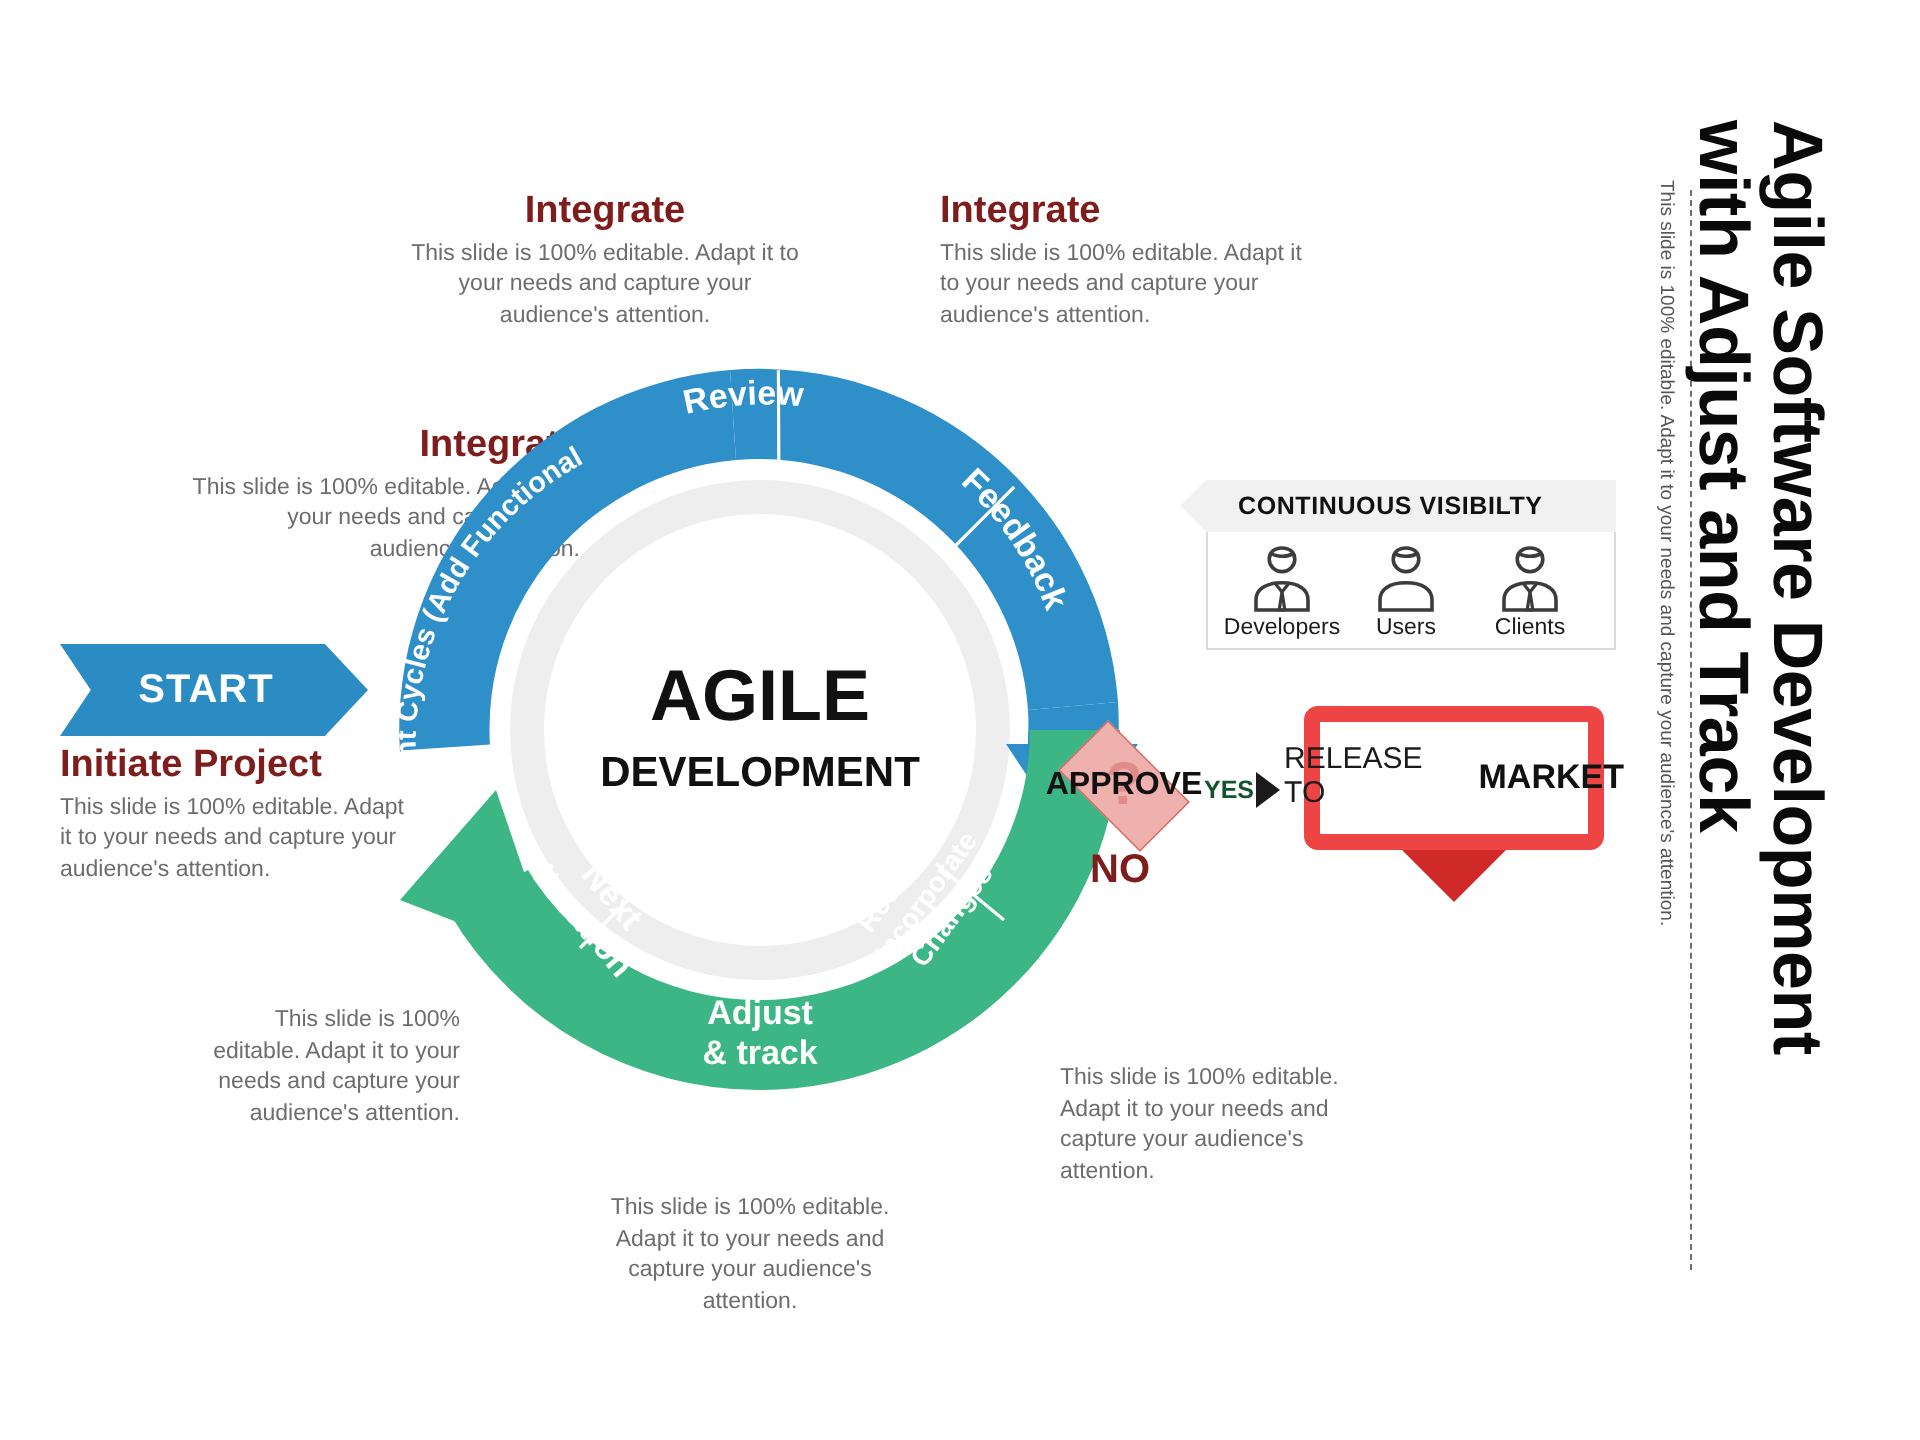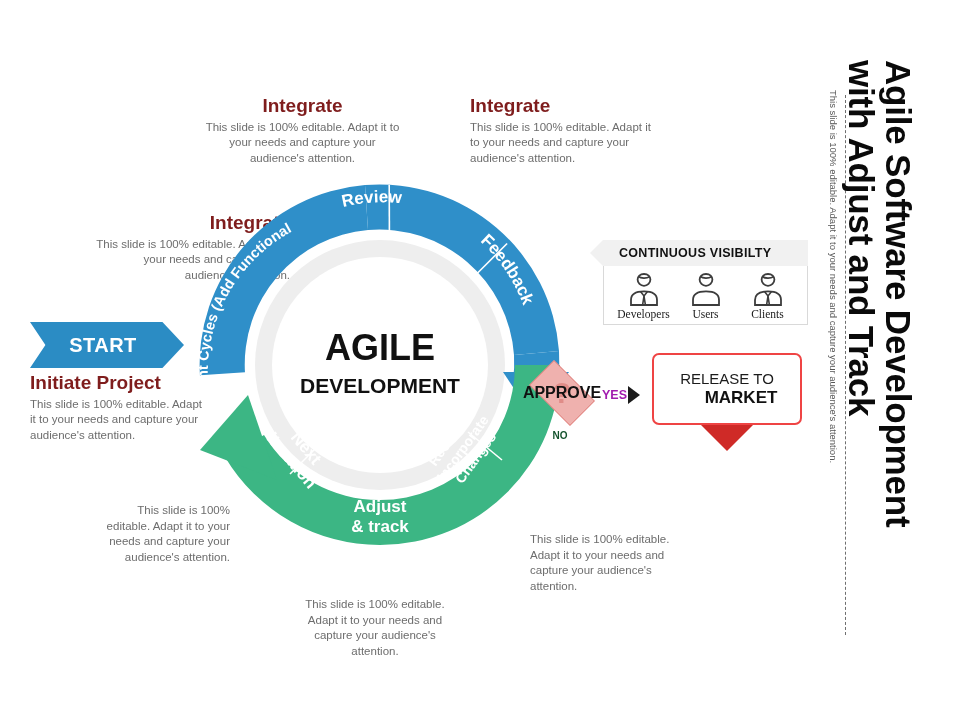--- a/index.html
+++ b/index.html
@@ -66,23 +66,22 @@
   #cv .cv-notch {
     position: absolute; left: -13px; top: 0;
     width: 0; height: 0;
     border-top: 13px solid transparent;
     border-bottom: 13px solid transparent;
     border-right: 13px solid #f1f1f1;
   }
   #cv .cv-body {
     border: 1px solid #d9d9d9; border-top: none;
     background: #ffffff;
-    display: flex; justify-content: center; align-items: flex-end;
+    display: flex; justify-content: flex-start; align-items: flex-end;
     padding: 5px 6px 4px 6px;
-    font-family: Liberation Serif, serif;
   }
   #cv .person { text-align: center; width: 62px; }
   #cv .person .nm { font-size: 11.5px; color: #1b1b1b; margin-top: 1px; }
   #cv svg { display:block; margin: 0 auto; }
 
   
   #approve {
     position: absolute; left: 521px; top: 368px;
     width: 82px; height: 50px;
   }
@@ -103,52 +102,52 @@
     display: flex; align-items: center; justify-content: center;
     font-size: 16px; font-weight: bold; color: #111;
   }
 
   
   #nomark {
     position: absolute; left: 540px; top: 425px;
     width: 40px; text-align: center;
   }
   #nomark .notxt {
-    color: #14532d; font-size: 10px; font-weight: bold;
+    color: #7f1d1d; font-size: 20px; font-weight: bold;
     border-bottom: 2px solid #ffffff; display: inline-block; line-height: 1.05;
     padding: 0 1px;
   }
   #nomark .noarrow {
     width: 0; height: 0; margin: 2px auto 0 auto;
     border-left: 9px solid transparent;
     border-right: 9px solid transparent;
     border-top: 9px solid #ffffff;
   }
 
   
   #yes {
     position: absolute; left: 602px; top: 386px;
     display: flex; align-items: center; gap: 1px;
   }
-  #yes .ytxt { font-size: 12.5px; font-weight: bold; color: #a21caf; }
+  #yes .ytxt { font-size: 12.5px; font-weight: bold; color: #14532d; }
   #yes .yarrow {
     width: 0; height: 0;
     border-top: 9px solid transparent;
     border-bottom: 9px solid transparent;
     border-left: 12px solid #1b1b1b;
   }
 
   
   #monitor { position: absolute; left: 652px; top: 353px; width: 150px; }
   #monitor .screen {
-    border: 2px solid #ef4444;
+    border: 8px solid #ef4444;
     border-radius: 7px;
     background: #ffffff;
     height: 72px;
-    display: flex; flex-direction: column;
+    display: flex; flex-direction: row;
     align-items: center; justify-content: center;
   }
   #monitor .l1 { font-size: 15px; color: #1b1b1b; line-height: 1.12; }
   #monitor .l2 { font-size: 17px; color: #111; font-weight: bold; line-height: 1.15; margin-left: 28px; }
   #monitor .stand {
     width: 0; height: 0; margin: 0 auto;
     border-left: 26px solid transparent;
     border-right: 26px solid transparent;
     border-top: 26px solid #cf2a27;
   }

